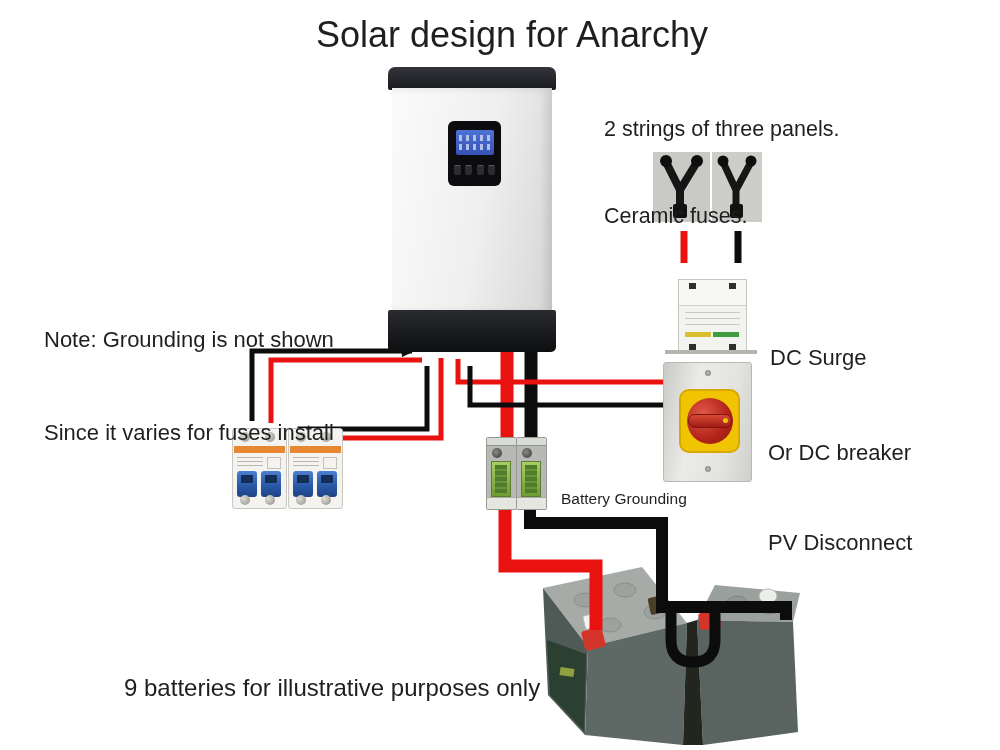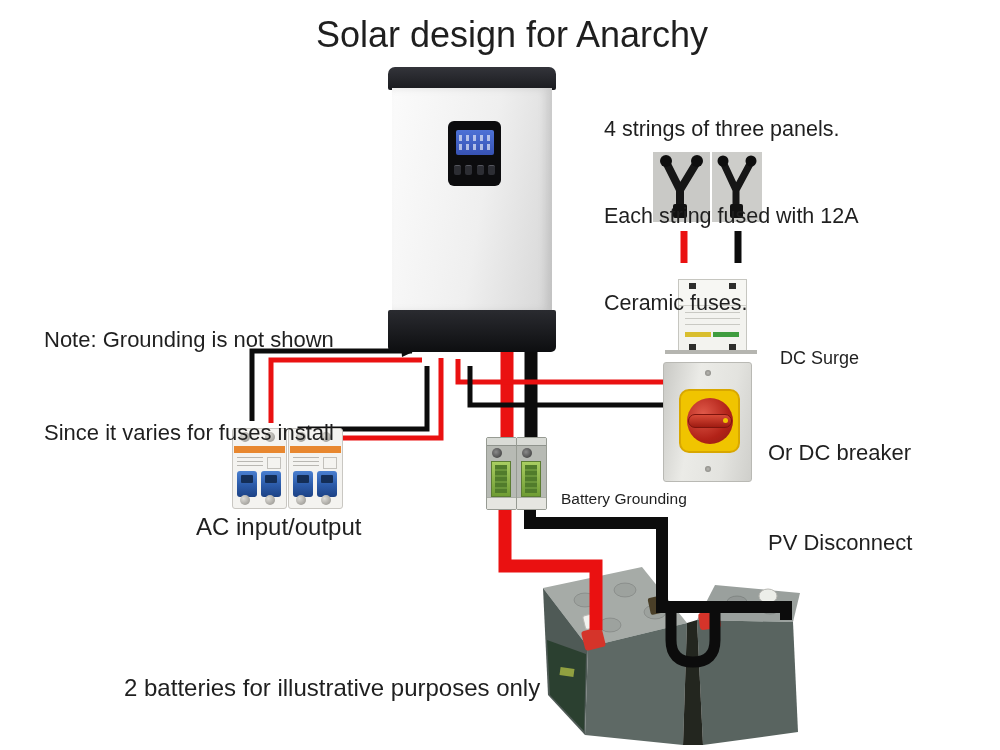--- a/index.html
+++ b/index.html
@@ -8,21 +8,21 @@
   .abs{position:absolute;}
   .txt{color:#1f1f1f;white-space:pre;}
   
   #title{left:12px;top:14px;width:1000px;text-align:center;font-size:36px;z-index:4;}
   
   #strings-note{left:604px;top:57px;font-size:21.5px;line-height:29px;z-index:4;}
   #grounding-note{left:44px;top:262px;font-size:22px;line-height:31px;z-index:4;}
   #batteries-note{left:124px;top:674px;font-size:24px;z-index:4;}
   #ac-label{left:196px;top:513px;font-size:24px;z-index:4;}
   #bd-label{left:561px;top:490px;font-size:15.5px;z-index:4;}
-  #surge-label{left:770px;top:283px;font-size:18px;line-height:30px;z-index:4;margin-left:10px;}
+  #surge-label{left:770px;top:283px;font-size:22px;line-height:30px;z-index:4;}
   #surge-label .l2{padding-left:7px;}
   #pv-label{left:768px;top:378px;font-size:22px;line-height:30px;z-index:4;}
   
   #inverter{left:388px;top:67px;width:168px;height:285px;z-index:3;}
   #inv-top{position:absolute;left:0;right:0;top:0;height:23px;background:linear-gradient(#33343a,#1a1b1f);
            border-radius:7px 7px 2px 2px;}
   #inv-body{position:absolute;left:4px;right:4px;top:21px;bottom:40px;
             background:linear-gradient(100deg,#fbfbfb 0%,#efefef 55%,#d6d6d6 100%);
             box-shadow:inset -6px 0 9px rgba(0,0,0,0.10);}
   #inv-bottom{position:absolute;left:0;right:0;bottom:0;height:42px;
@@ -131,29 +131,28 @@
 
     <path d="M458 359 L458 382 L663 382" stroke="var(--wire-red)" stroke-width="5"></path>
     <path d="M470 366 L470 405 L663 405" stroke="var(--wire-black)" stroke-width="5"></path>
 
     <path d="M684 231 L684 263" stroke="var(--wire-red)" stroke-width="7"></path>
     <path d="M738 231 L738 263" stroke="var(--wire-black)" stroke-width="7"></path>
   </svg>
 
   <div id="title" class="abs txt">Solar design for Anarchy</div>
   <div id="strings-note" class="abs txt">
-    <div>4 strings of three panels.</div>
-    <div>Each string fused with 12A</div>
+    <div>2 strings of three panels.</div>
     <div>Ceramic fuses.</div>
   </div>
   <div id="grounding-note" class="abs txt">
     <div>Note: Grounding is not shown</div>
     <div>Since it varies for fuses install</div>
   </div>
-  <div id="batteries-note" class="abs txt">2 batteries for illustrative purposes only</div>
+  <div id="batteries-note" class="abs txt">9 batteries for illustrative purposes only</div>
 
   <div id="inverter" class="abs">
     <div id="inv-top"></div>
     <div id="inv-body"></div>
     <div id="inv-panel">
       <div id="inv-lcd">
         <div class="px" style="top:5px"></div>
         <div class="px" style="top:14px"></div>
       </div>
       <div id="inv-btns">
@@ -238,21 +237,20 @@
     <div class="info2"></div>
     <div class="toggle" style="left:4px">
         <div class="slot"></div>
       </div>
     <div class="toggle" style="left:28px">
         <div class="slot"></div>
       </div>
     <div class="scr" style="left:7px;bottom:3px"></div>
     <div class="scr" style="left:32px;bottom:3px"></div>
   </div>
-  <div id="ac-label" class="abs txt">AC input/output</div>
 
   <div id="fuse1" class="abs fuse">
     <div class="cap"></div>
     <div class="hole"></div>
     <div class="win">
         <div class="elem"></div>
       </div>
     <div class="base"></div>
   </div>
   <div id="fuse2" class="abs fuse">

